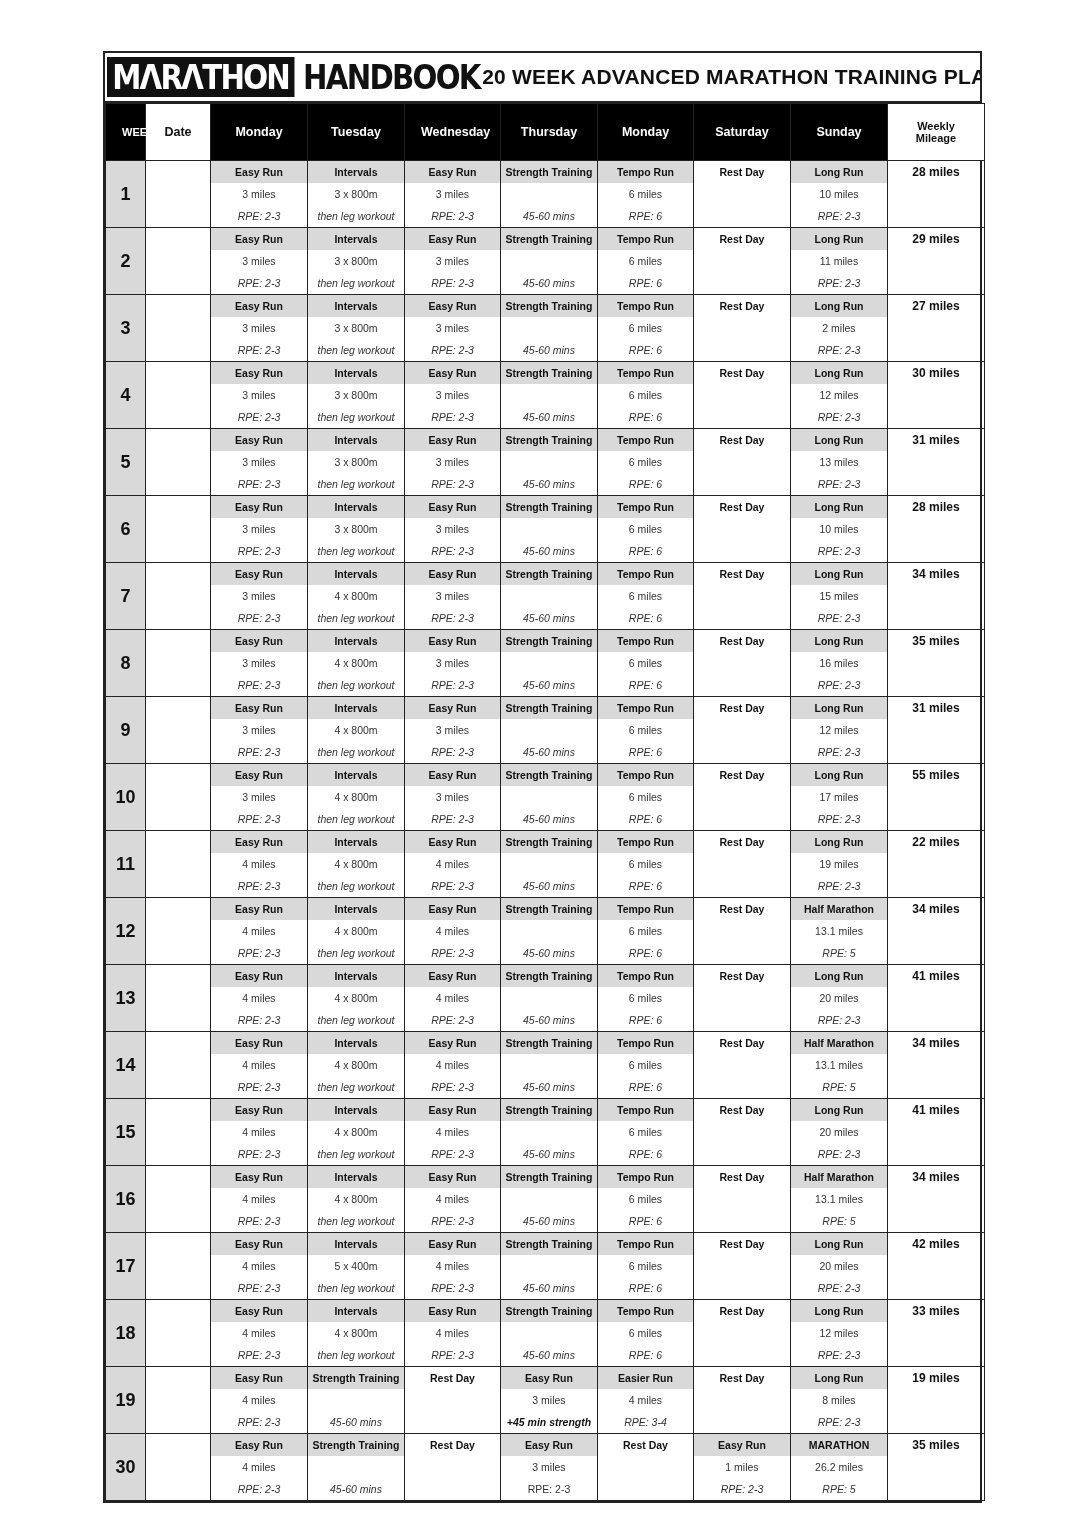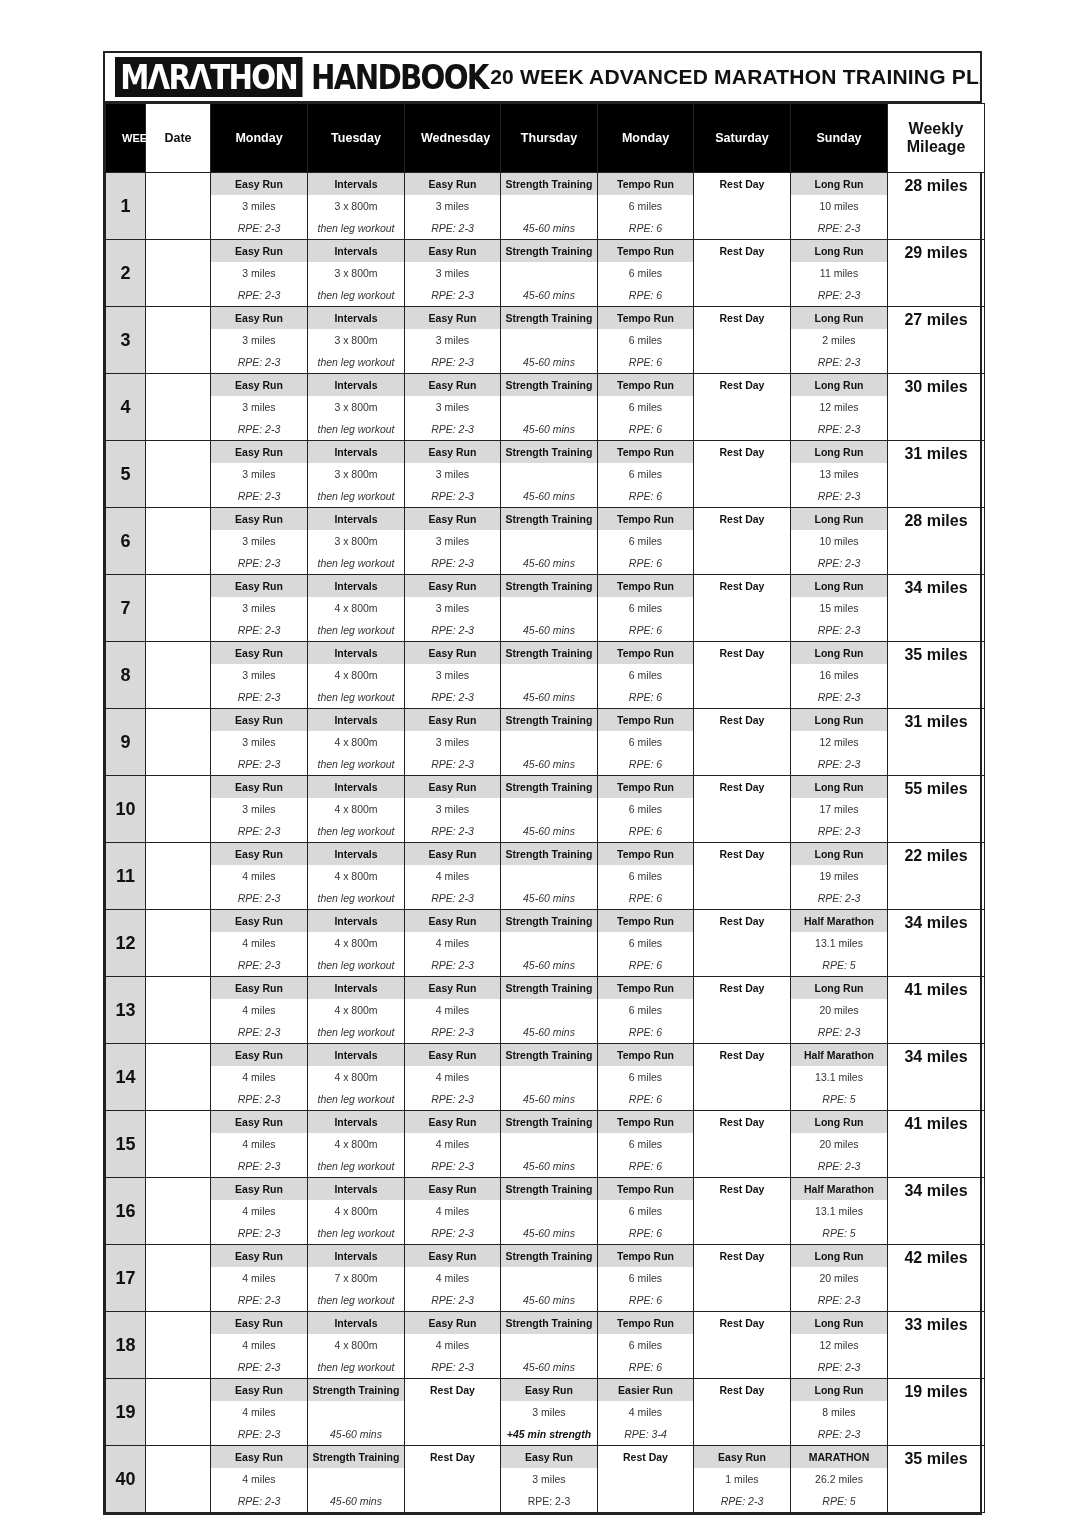--- a/index.html
+++ b/index.html
@@ -1,30 +1,30 @@
 <!DOCTYPE html>
 <html><head>
 <meta charset="utf-8">
 <style>
   html, body { margin:0; padding:0; background:#ffffff; }
   body { width:1086px; height:1536px; position:relative; font-family:"Liberation Sans", sans-serif; color:#111; }
   .sheet { position:absolute; left:103px; top:51px; width:879px; border:2px solid #222; box-sizing:border-box; }
-  .title-row { height:48px; display:flex; align-items:center; border-bottom:2px solid #222; overflow:hidden; white-space:nowrap;padding-left:8px; }
+  .title-row { height:48px; display:flex; align-items:center; border-bottom:2px solid #222; overflow:hidden; white-space:nowrap; }
   .logo-box { background:#111; color:#fff; height:40px; margin-left:2px; padding:0 6px; display:flex; align-items:center; font-family:"DejaVu Sans", sans-serif; font-weight:bold; font-size:34px; letter-spacing:-2px; transform:scaleX(0.86); transform-origin:left center; }
   .logo-rest { font-family:"DejaVu Sans", sans-serif; font-weight:bold; font-size:34px; letter-spacing:-2px; color:#111; margin-left:-22px; transform:scaleX(0.86); transform-origin:left center; }
   .plan-title { font-family:"Liberation Sans", sans-serif; font-weight:bold; font-size:21px; color:#111; margin-left:-26px; letter-spacing:0.2px; }
   table { border-collapse:collapse; width:100%; table-layout:fixed; }
   th { height:22px; font-size:12.5px; font-weight:bold; padding:16px; border:1.5px solid #222; }
   th.dark { background:#000; color:#fff; }
   th.light { background:#fff; color:#111; }
-  th.mileage-h { font-size:16px; }
+  th.mileage-h { font-size:11px; }
   td { border:1.5px solid #222; padding:0; vertical-align:top; }
   td.week { background:#d9d9d9; text-align:center; vertical-align:middle; font-weight:bold; font-size:18px; }
   td.date { background:#fff; }
-  td.mileage { text-align:center; font-weight:bold; font-size:16px; vertical-align:top; padding-top:4px; }
+  td.mileage { text-align:center; font-weight:bold; font-size:12px; vertical-align:top; padding-top:4px; }
   .cell { display:flex; flex-direction:column; height:66px; }
   .cell .t { height:22px; line-height:22px; font-size:10.5px; font-weight:bold; text-align:center; background:#d9d9d9; }
   .cell .t.nobg { background:transparent; }
   .cell .m { height:22px; line-height:22px; font-size:10.5px; text-align:center; color:#333; }
   .cell .n { height:22px; line-height:22px; font-size:10.5px; text-align:center; font-style:italic; color:#333; }
   .cell .n.bold { font-weight:bold; color:#111; }
   .cell .n.plain { font-style:normal; }
 </style>
 </head>
 <body>
@@ -933,21 +933,21 @@
           <td>
             <div class="cell">
               <div class="t">Easy Run</div>
               <div class="m">4 miles</div>
               <div class="n">RPE: 2-3</div>
             </div>
           </td>
           <td>
             <div class="cell">
               <div class="t">Intervals</div>
-              <div class="m">7 x 800m</div>
+              <div class="m">5 x 400m</div>
               <div class="n">then leg workout</div>
             </div>
           </td>
           <td>
             <div class="cell">
               <div class="t">Easy Run</div>
               <div class="m">4 miles</div>
               <div class="n">RPE: 2-3</div>
             </div>
           </td>
@@ -1083,21 +1083,21 @@
           <td>
             <div class="cell">
               <div class="t">Long Run</div>
               <div class="m">8 miles</div>
               <div class="n">RPE: 2-3</div>
             </div>
           </td>
           <td class="mileage">19 miles</td>
         </tr>
         <tr>
-          <td class="week">40</td>
+          <td class="week">30</td>
           <td class="date"></td>
           <td>
             <div class="cell">
               <div class="t">Easy Run</div>
               <div class="m">4 miles</div>
               <div class="n">RPE: 2-3</div>
             </div>
           </td>
           <td>
             <div class="cell">

